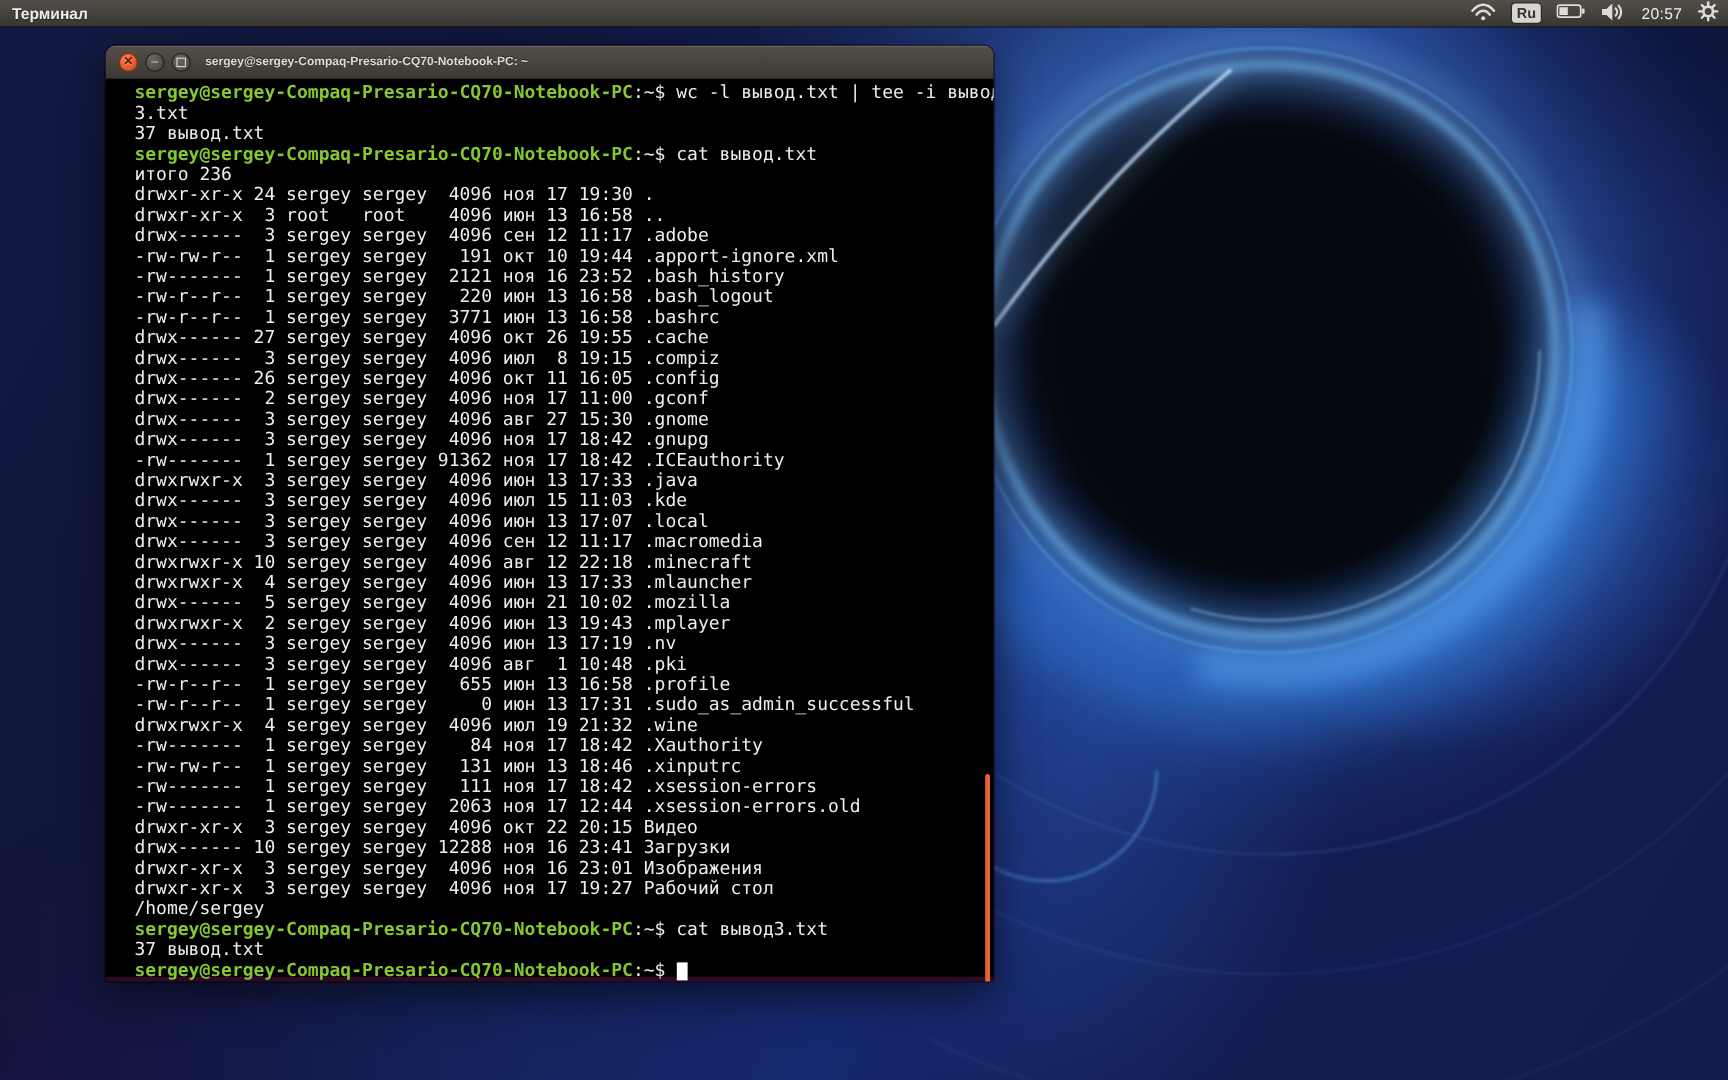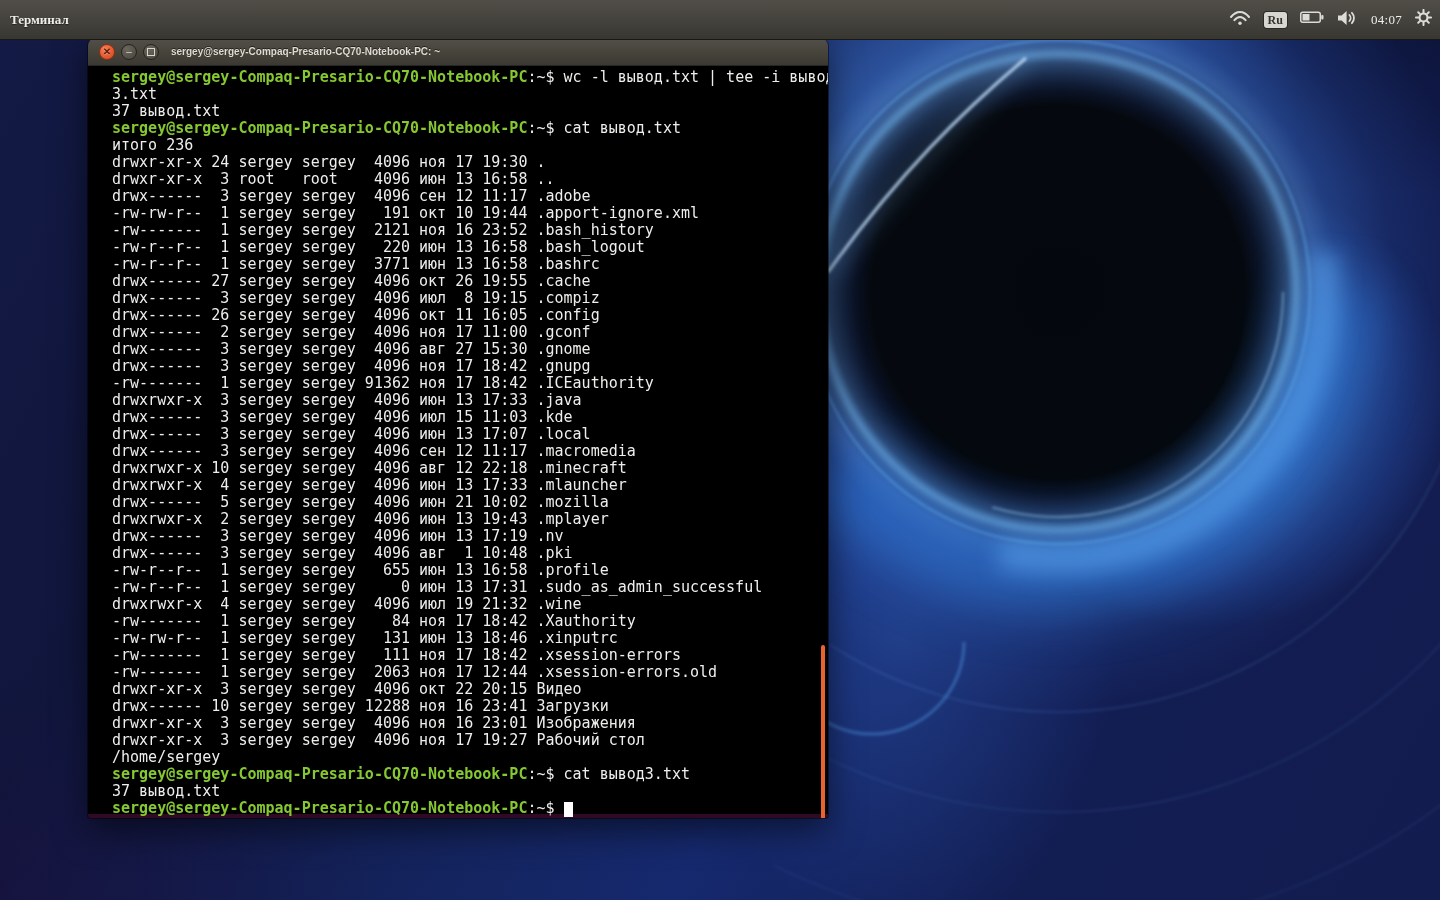--- a/index.html
+++ b/index.html
@@ -13,24 +13,24 @@
       radial-gradient(circle at 1058px 292px, rgba(0,0,0,0) 200px, rgba(120,190,255,0.50) 232px, rgba(70,140,235,0.28) 280px, rgba(60,120,220,0.12) 340px, rgba(0,0,0,0) 420px),
       radial-gradient(ellipse 320px 300px at 1210px 400px, rgba(80,160,250,0.50) 0%, rgba(50,110,220,0.22) 58%, rgba(0,0,0,0) 76%),
       radial-gradient(ellipse 500px 380px at 950px 120px, rgba(90,160,250,0.26) 0%, rgba(0,0,0,0) 70%),
       radial-gradient(ellipse 300px 420px at 900px 640px, rgba(60,120,220,0.25) 0%, rgba(0,0,0,0) 72%),
       radial-gradient(ellipse 500px 300px at 0% 100%, rgba(26,16,62,0.55) 0%, rgba(0,0,0,0) 75%),
       radial-gradient(ellipse 420px 260px at 100% 0%, rgba(8,12,34,0.60) 0%, rgba(0,0,0,0) 75%),
       linear-gradient(118deg, #131a45 0%, #10163c 22%, #14245f 48%, #16296e 60%, #121d52 78%, #131c4e 100%);}
   .wallpaper-arcs{position:absolute;left:0;top:0;}
 
   
-  .panel{position:absolute;left:0;top:0;width:1440px;height:40px;
+  .panel{position:absolute;left:0;top:0;width:1440px;height:23px;
     background:linear-gradient(#514e48 0%,#44423c 55%,#383631 100%);
     border-bottom:1px solid #191813;box-sizing:border-box;
-    display:flex;align-items:center;color:#f0eeea;font-size:13px;z-index:30;font-family:Liberation Serif, serif;}
+    display:flex;align-items:center;color:#f0eeea;font-size:13px;z-index:30;}
   .panel-app{font-weight:bold;margin-left:10px;text-shadow:0 1px 1px rgba(0,0,0,.5);}
   .panel-right{margin-left:auto;display:flex;align-items:center;gap:13px;margin-right:8px;}
   .kbd-box{background:#d8d6d1;color:#35332f;font-weight:bold;font-size:12px;
     border-radius:3px;padding:1px 4px;line-height:14px;box-shadow:0 0 0 1px #2c2a26;}
   .clock{font-size:13px;letter-spacing:.3px;}
   .picon{display:block;}
 
   
   .window{position:absolute;left:88px;top:38px;width:740px;height:780px;
     border-radius:8px 8px 3px 3px;box-shadow:0 12px 34px rgba(0,0,0,.55), 0 0 0 1px rgba(0,0,0,.45);
@@ -128,21 +128,21 @@
       <span class="picon">
         <svg width="21" height="16" viewBox="0 0 21 16">
           <polygon points="1,5.4 4.6,5.4 9.6,1 9.6,15 4.6,10.6 1,10.6" fill="#dedcd7"></polygon>
           <g stroke="#dedcd7" stroke-width="1.8" stroke-linecap="round" fill="none">
             <path d="M12.4,5 A4.4,4.4 0 0 1 12.4,11"></path>
             <path d="M14.9,2.8 A7.6,7.6 0 0 1 14.9,13.2"></path>
           </g>
         </svg>
       </span>
 
-      <span class="clock">04:07</span>
+      <span class="clock">20:57</span>
 
       <span class="picon">
         <svg width="17" height="17" viewBox="0 0 17 17">
           <g stroke="#dedcd7" stroke-width="2" stroke-linecap="round">
             <line x1="8.5" y1="0.9" x2="8.5" y2="3.4"></line>
               <line x1="8.5" y1="13.6" x2="8.5" y2="16.1"></line>
             <line x1="0.9" y1="8.5" x2="3.4" y2="8.5"></line>
               <line x1="13.6" y1="8.5" x2="16.1" y2="8.5"></line>
             <line x1="3.2" y1="3.2" x2="4.9" y2="4.9"></line>
               <line x1="12.1" y1="12.1" x2="13.8" y2="13.8"></line>

